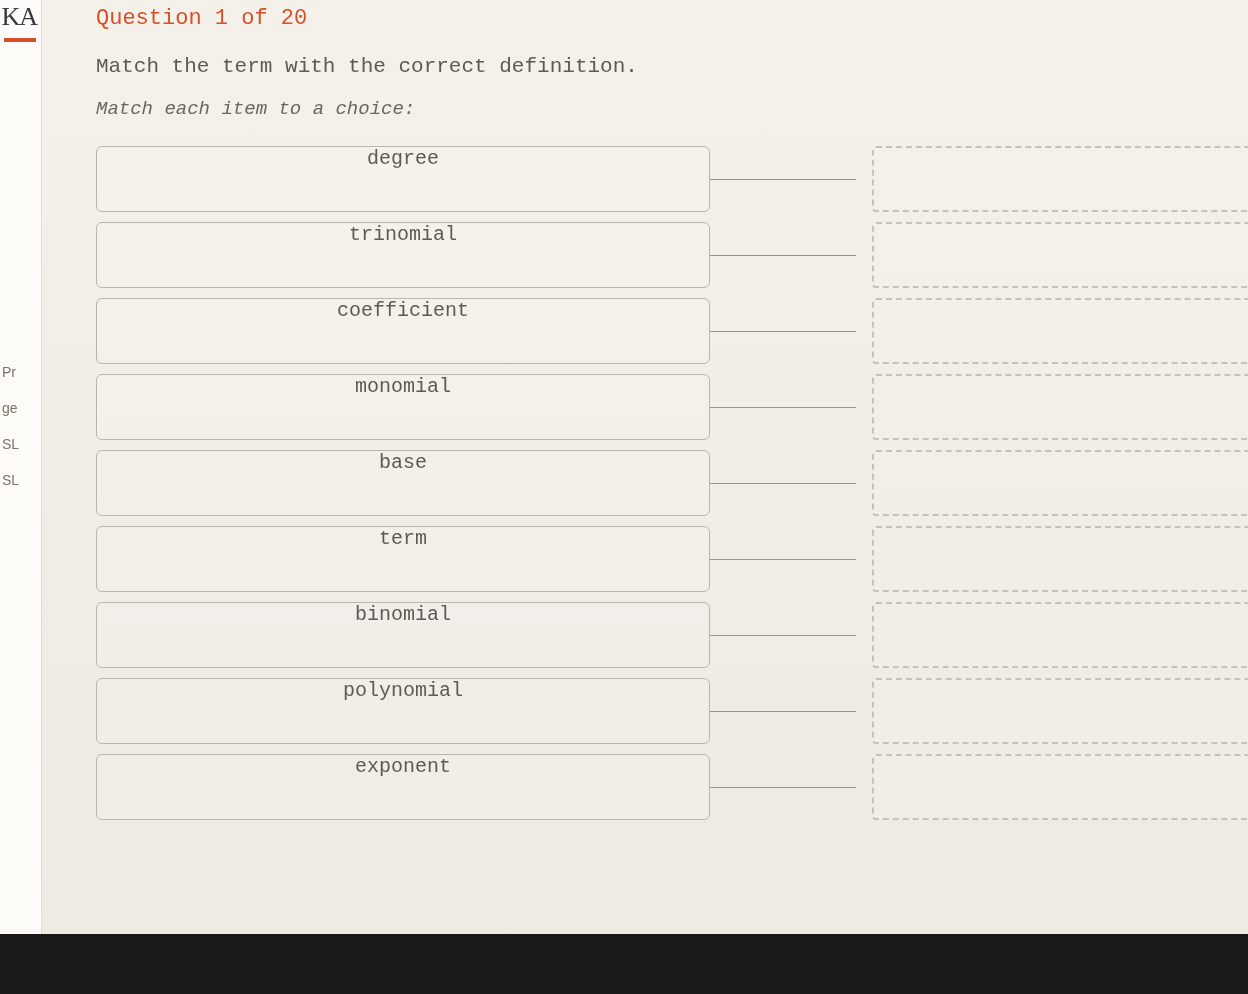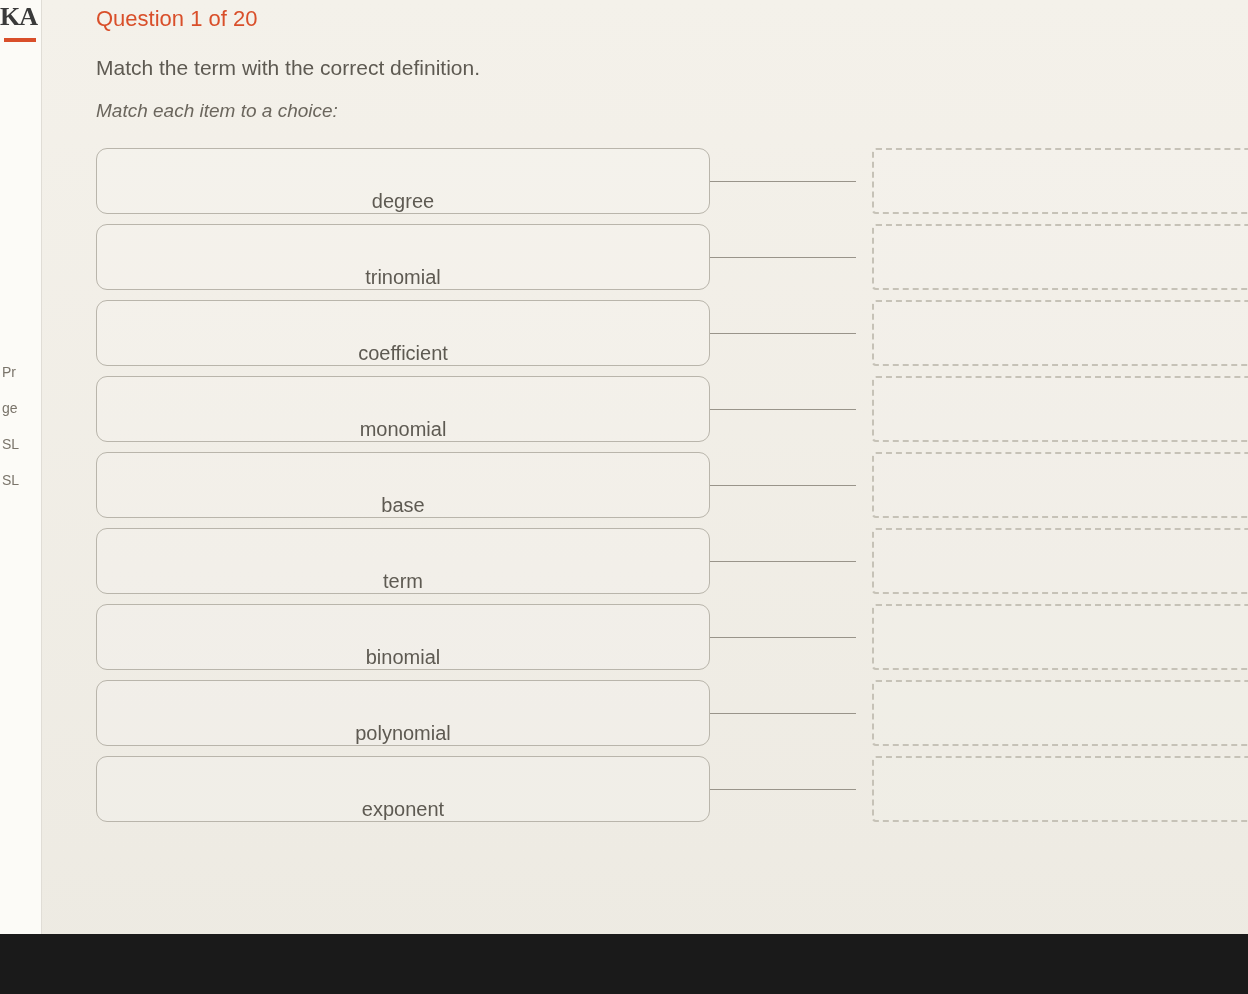--- a/index.html
+++ b/index.html
@@ -21,21 +21,21 @@
     }
     .left-sidebar {
       width: 42px;
       background: #fcfbf7;
       border-right: 1px solid #e0ddd6;
       flex-shrink: 0;
       position: relative;
     }
     .sidebar-logo {
       font-size: 26px;
-      font-weight: 700;
+      font-weight: 400;
       color: #3a3a3a;
       padding: 2px 4px 6px 0;
       text-align: right;
       font-family: "Times New Roman", serif;
       letter-spacing: -1px;
     }
     .sidebar-logo-underline {
       height: 4px;
       background: #d94f2a;
       width: 32px;
@@ -51,20 +51,21 @@
       padding: 10px 3px 10px 2px;
       text-align: left;
       white-space: nowrap;
       overflow: hidden;
     }
     .main {
       flex: 1;
       padding: 6px 0 12px 54px;
       position: relative;
       background: linear-gradient(180deg, #f4f1ea 0%, #edeae2 100%);
+      font-family: Liberation Mono, monospace;
     }
     .question-header {
       color: #d94f2a;
       font-size: 22px;
       font-weight: 400;
       margin-bottom: 24px;
     }
     .question-prompt {
       color: #5e5a52;
       font-size: 21px;
@@ -82,24 +83,24 @@
       height: 780px;
     }
     .term-col {
       position: absolute;
       left: 0;
       top: 0;
       width: 614px;
     }
     .term-box {
       border: 1px solid #b9b5ab;
-      border-radius: 11px;
+      border-radius: 6px;
       height: 66px;
       display: flex;
-      align-items: flex-end;
+      align-items: flex-start;
       justify-content: center;
       font-size: 20px;
       color: #5e5a52;
       background: rgba(255,255,255,0.15);
       cursor: grab;
       margin-bottom: 10px;
     }
     .def-col {
       position: absolute;
       right: -8px;

